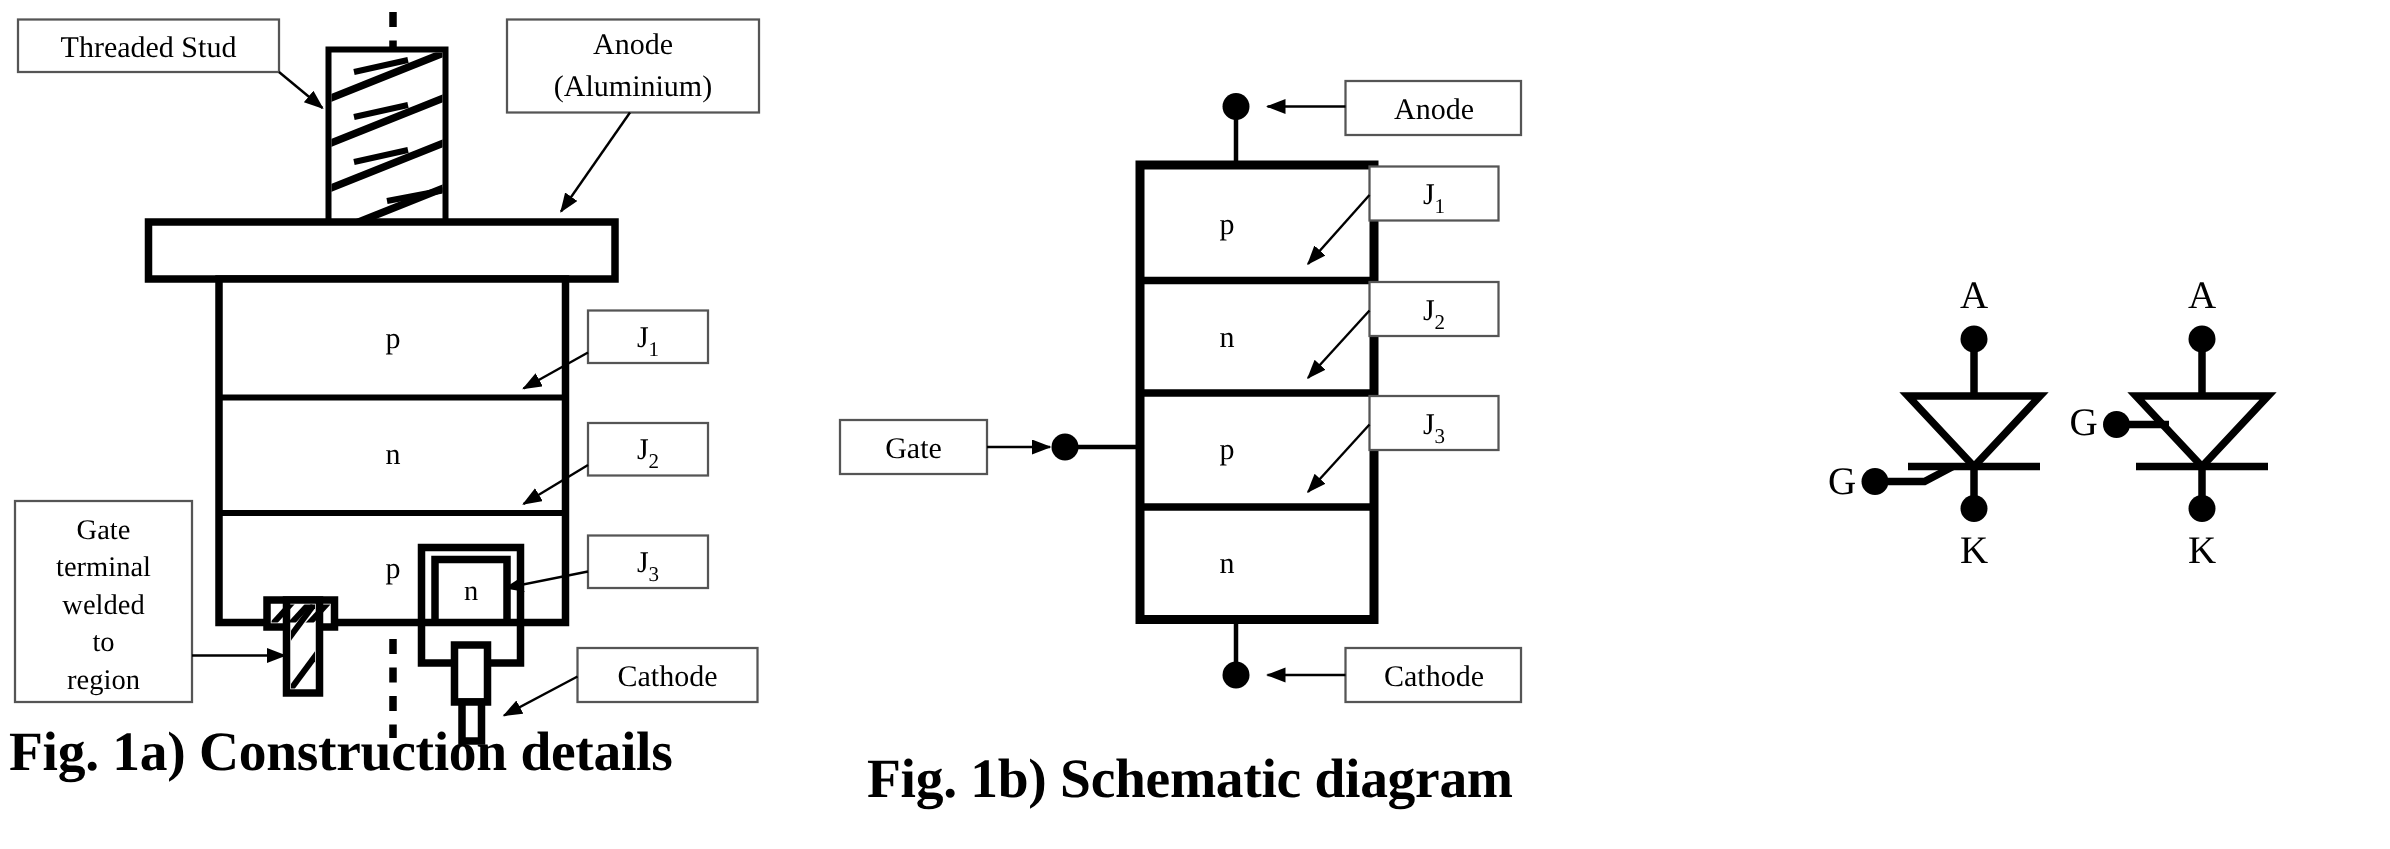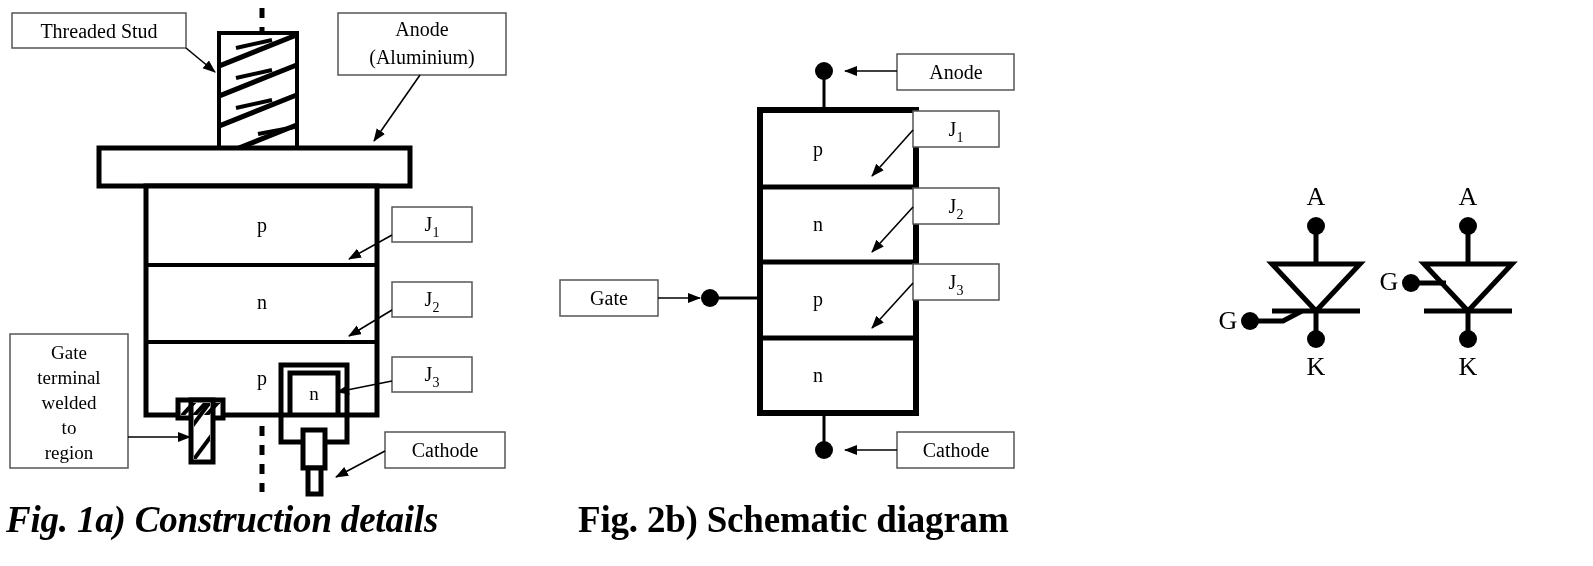--- a/index.html
+++ b/index.html
@@ -28,21 +28,21 @@
   }
   .caption {
     position: absolute;
     font-family: "Liberation Serif", "DejaVu Serif", serif;
     font-weight: bold;
     font-size: 37px;
     color: #000000;
     white-space: nowrap;
     letter-spacing: -0.2px;
   }
-  #caption-a { left: 6px;    top: 498px; font-style: italic; }
+  #caption-a { left: 6px;    top: 480px; }
   #caption-b { left: 578px;  top: 498px; }
   #caption-c { left: 1143px; top: 498px; }
 </style>
 </head>
 <body>
 
 <div id="stage">
 
   <svg class="figure" viewBox="0 0 1593 566" xmlns="http://www.w3.org/2000/svg">
 
@@ -224,15 +224,15 @@
         <circle cx="1468" cy="339" r="9" fill="#000000"></circle>
         <text x="1468" y="375" text-anchor="middle" font-size="26" font-family="Liberation Serif, DejaVu Serif, serif" fill="#000000">K</text>
         <text x="1389" y="290" text-anchor="middle" font-size="26" font-family="Liberation Serif, DejaVu Serif, serif" fill="#000000">G</text>
         <circle cx="1411" cy="283" r="9" fill="#000000"></circle>
         <line x1="1411" y1="283" x2="1446" y2="283" stroke="#000000" stroke-width="5"></line>
       </g>
     </g>
   </svg>
 
   <div class="caption" id="caption-a">Fig. 1a) Construction details</div>
-  <div class="caption" id="caption-b">Fig. 2b) Schematic diagram</div>
+  <div class="caption" id="caption-b">Fig. 1b) Schematic diagram</div>
 
 </div>
 
 </body></html>

